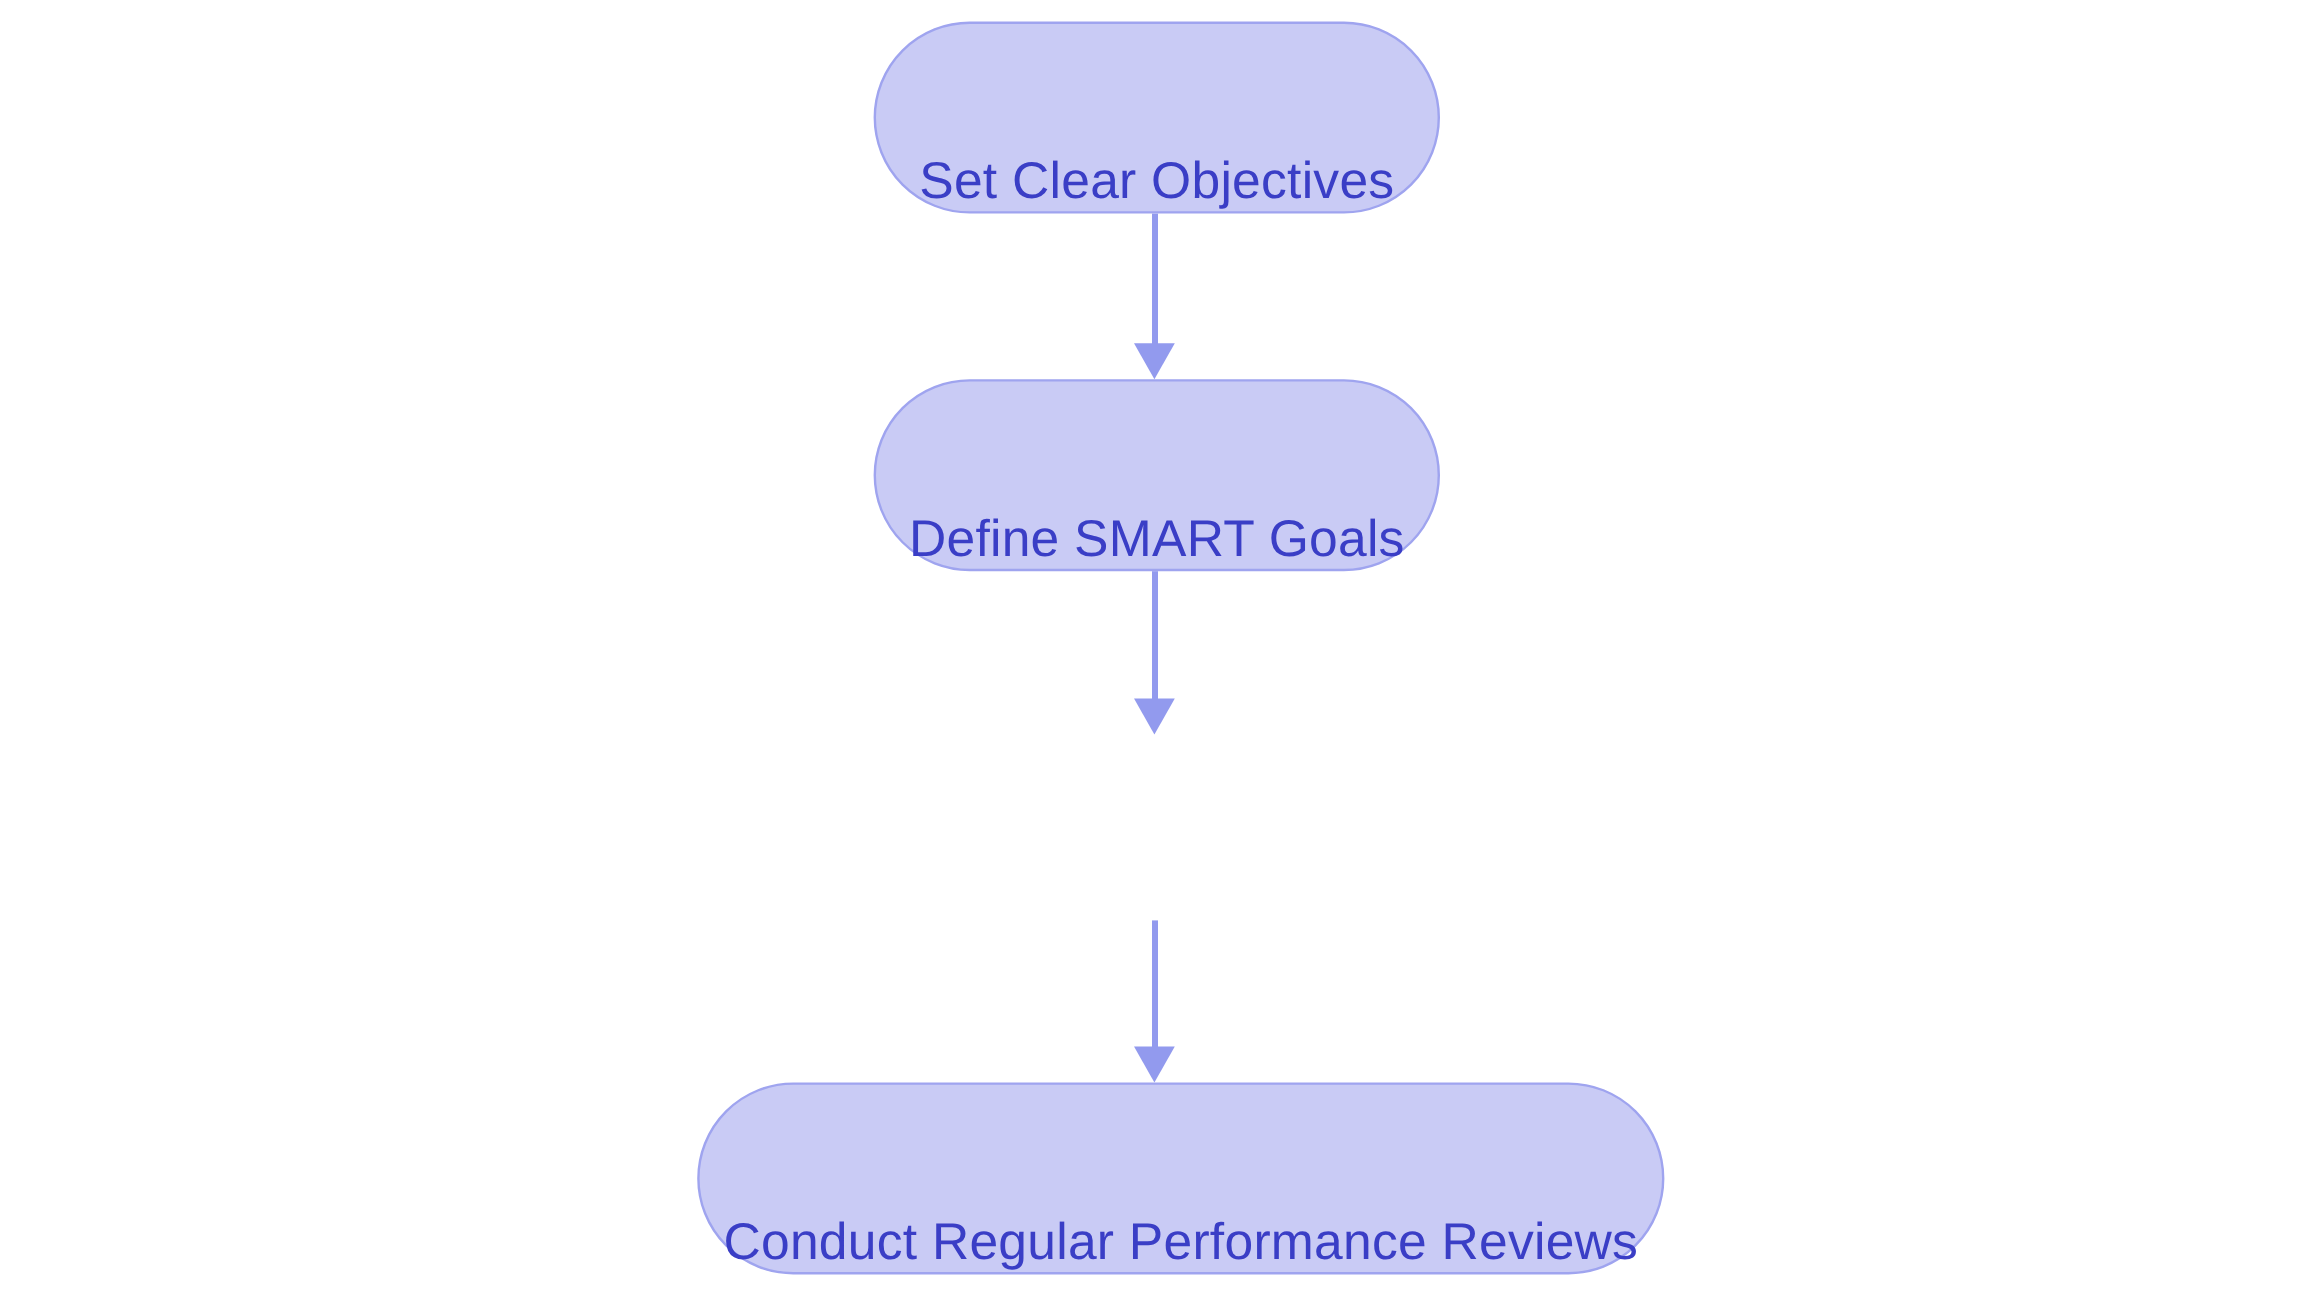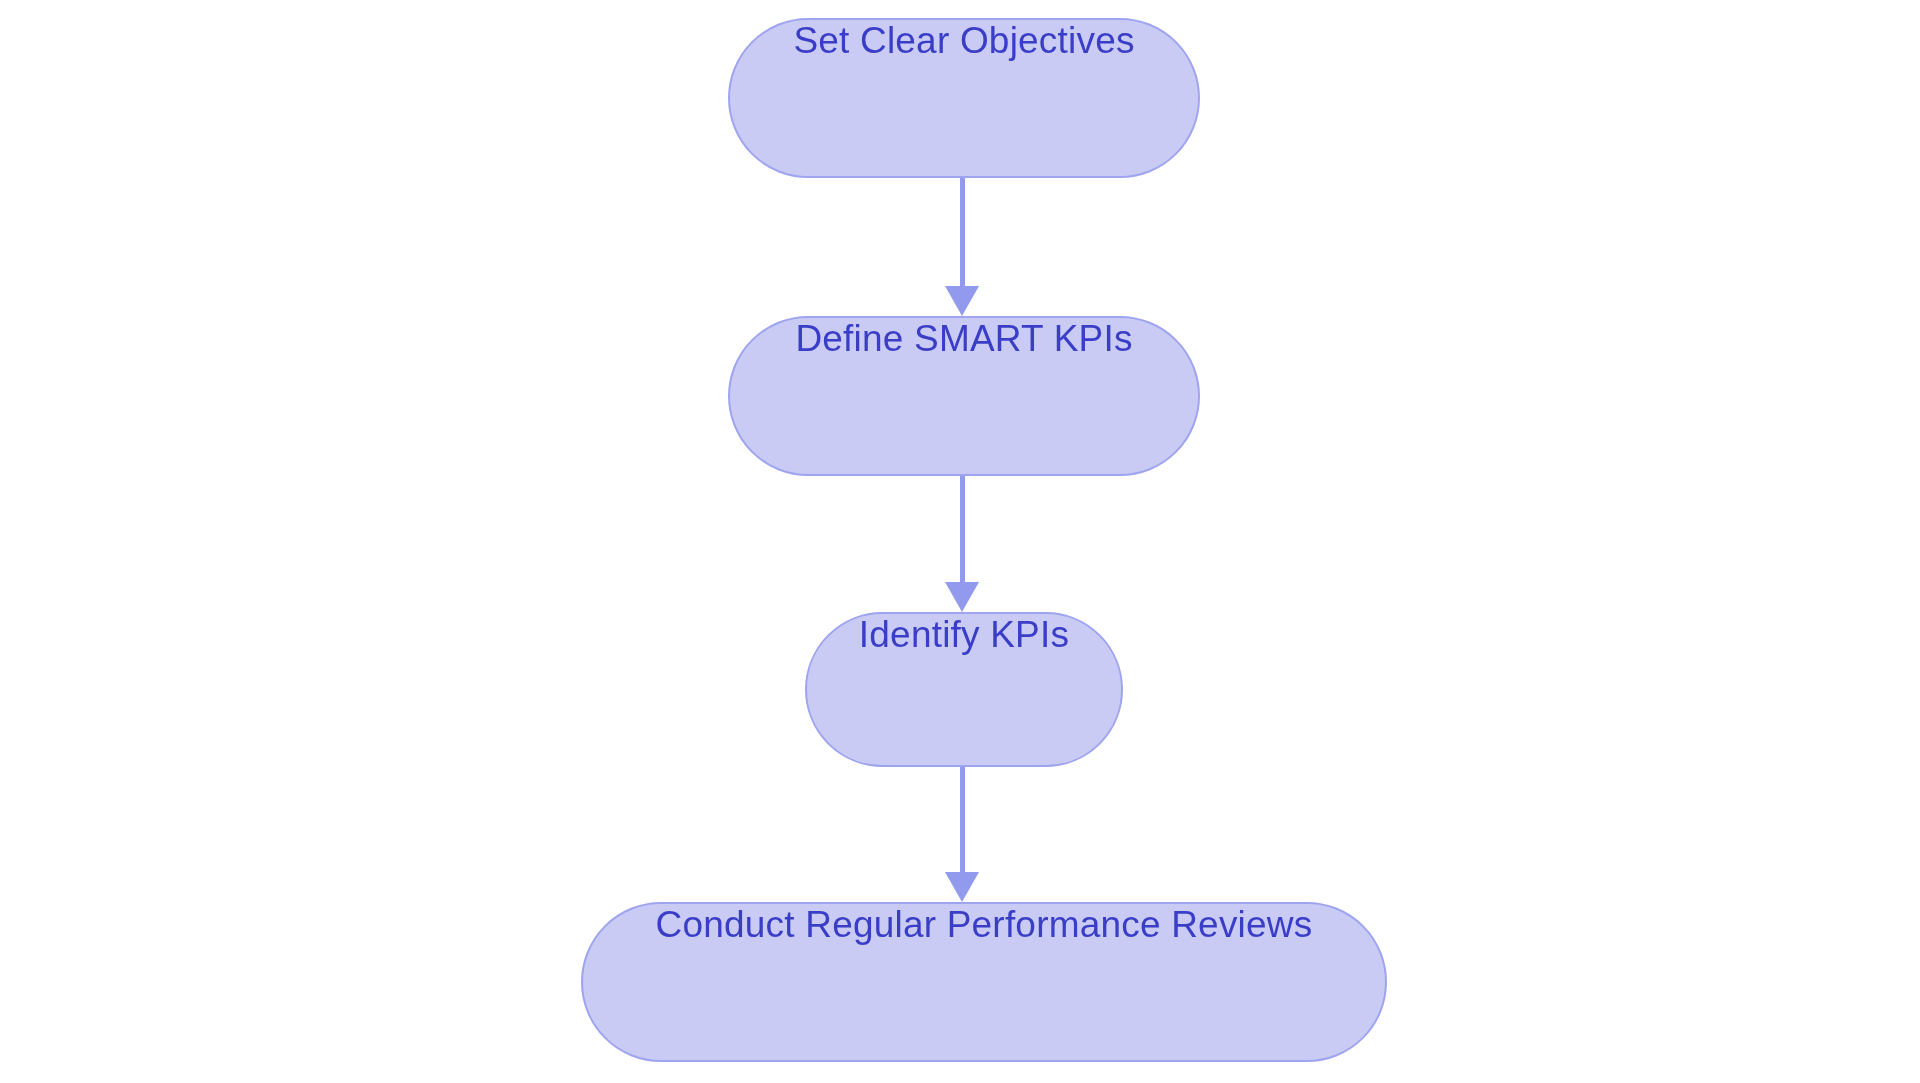--- a/index.html
+++ b/index.html
@@ -8,27 +8,27 @@
     position: relative;
     width: 1920px;
     height: 1083px;
     background: var(--bg, #ffffff);
     font-family: "Liberation Sans", sans-serif;
     overflow: hidden;
   }
   .node {
     position: absolute;
     display: flex;
-    align-items: flex-start;
+    align-items: flex-end;
     justify-content: center;
     background: var(--node-fill, #c9cbf5);
     border: 2px solid var(--node-border, #9fa4ef);
     border-radius: 80px;
     color: var(--node-text, #3a3ec6);
-    font-size: 37px;
+    font-size: 43px;
     letter-spacing: 0.2px;
     text-align: center;
   }
   .node-1 { left: 728px; top: 18px;  width: 472px; height: 160px; }
   .node-2 { left: 728px; top: 316px; width: 472px; height: 160px; }
   .node-3 { left: 805px; top: 612px; width: 318px; height: 155px; }
   .node-4 { left: 581px; top: 902px; width: 806px; height: 160px; }
 
   .arrow {
     position: absolute;
@@ -69,31 +69,28 @@
   <div class="node node-1">
     <span>Set Clear Objectives</span>
   </div>
 
   <div class="arrow arrow-1">
     <div class="shaft"></div>
     <div class="head"></div>
   </div>
 
   <div class="node node-2">
-    <span>Define SMART KPIs</span>
+    <span>Define SMART Goals</span>
   </div>
 
   <div class="arrow arrow-2">
     <div class="shaft"></div>
     <div class="head"></div>
   </div>
 
-  <div class="node node-3">
-    <span>Identify KPIs</span>
-  </div>
 
   <div class="arrow arrow-3">
     <div class="shaft"></div>
     <div class="head"></div>
   </div>
 
   <div class="node node-4">
     <span>Conduct Regular Performance Reviews</span>
   </div>
 

